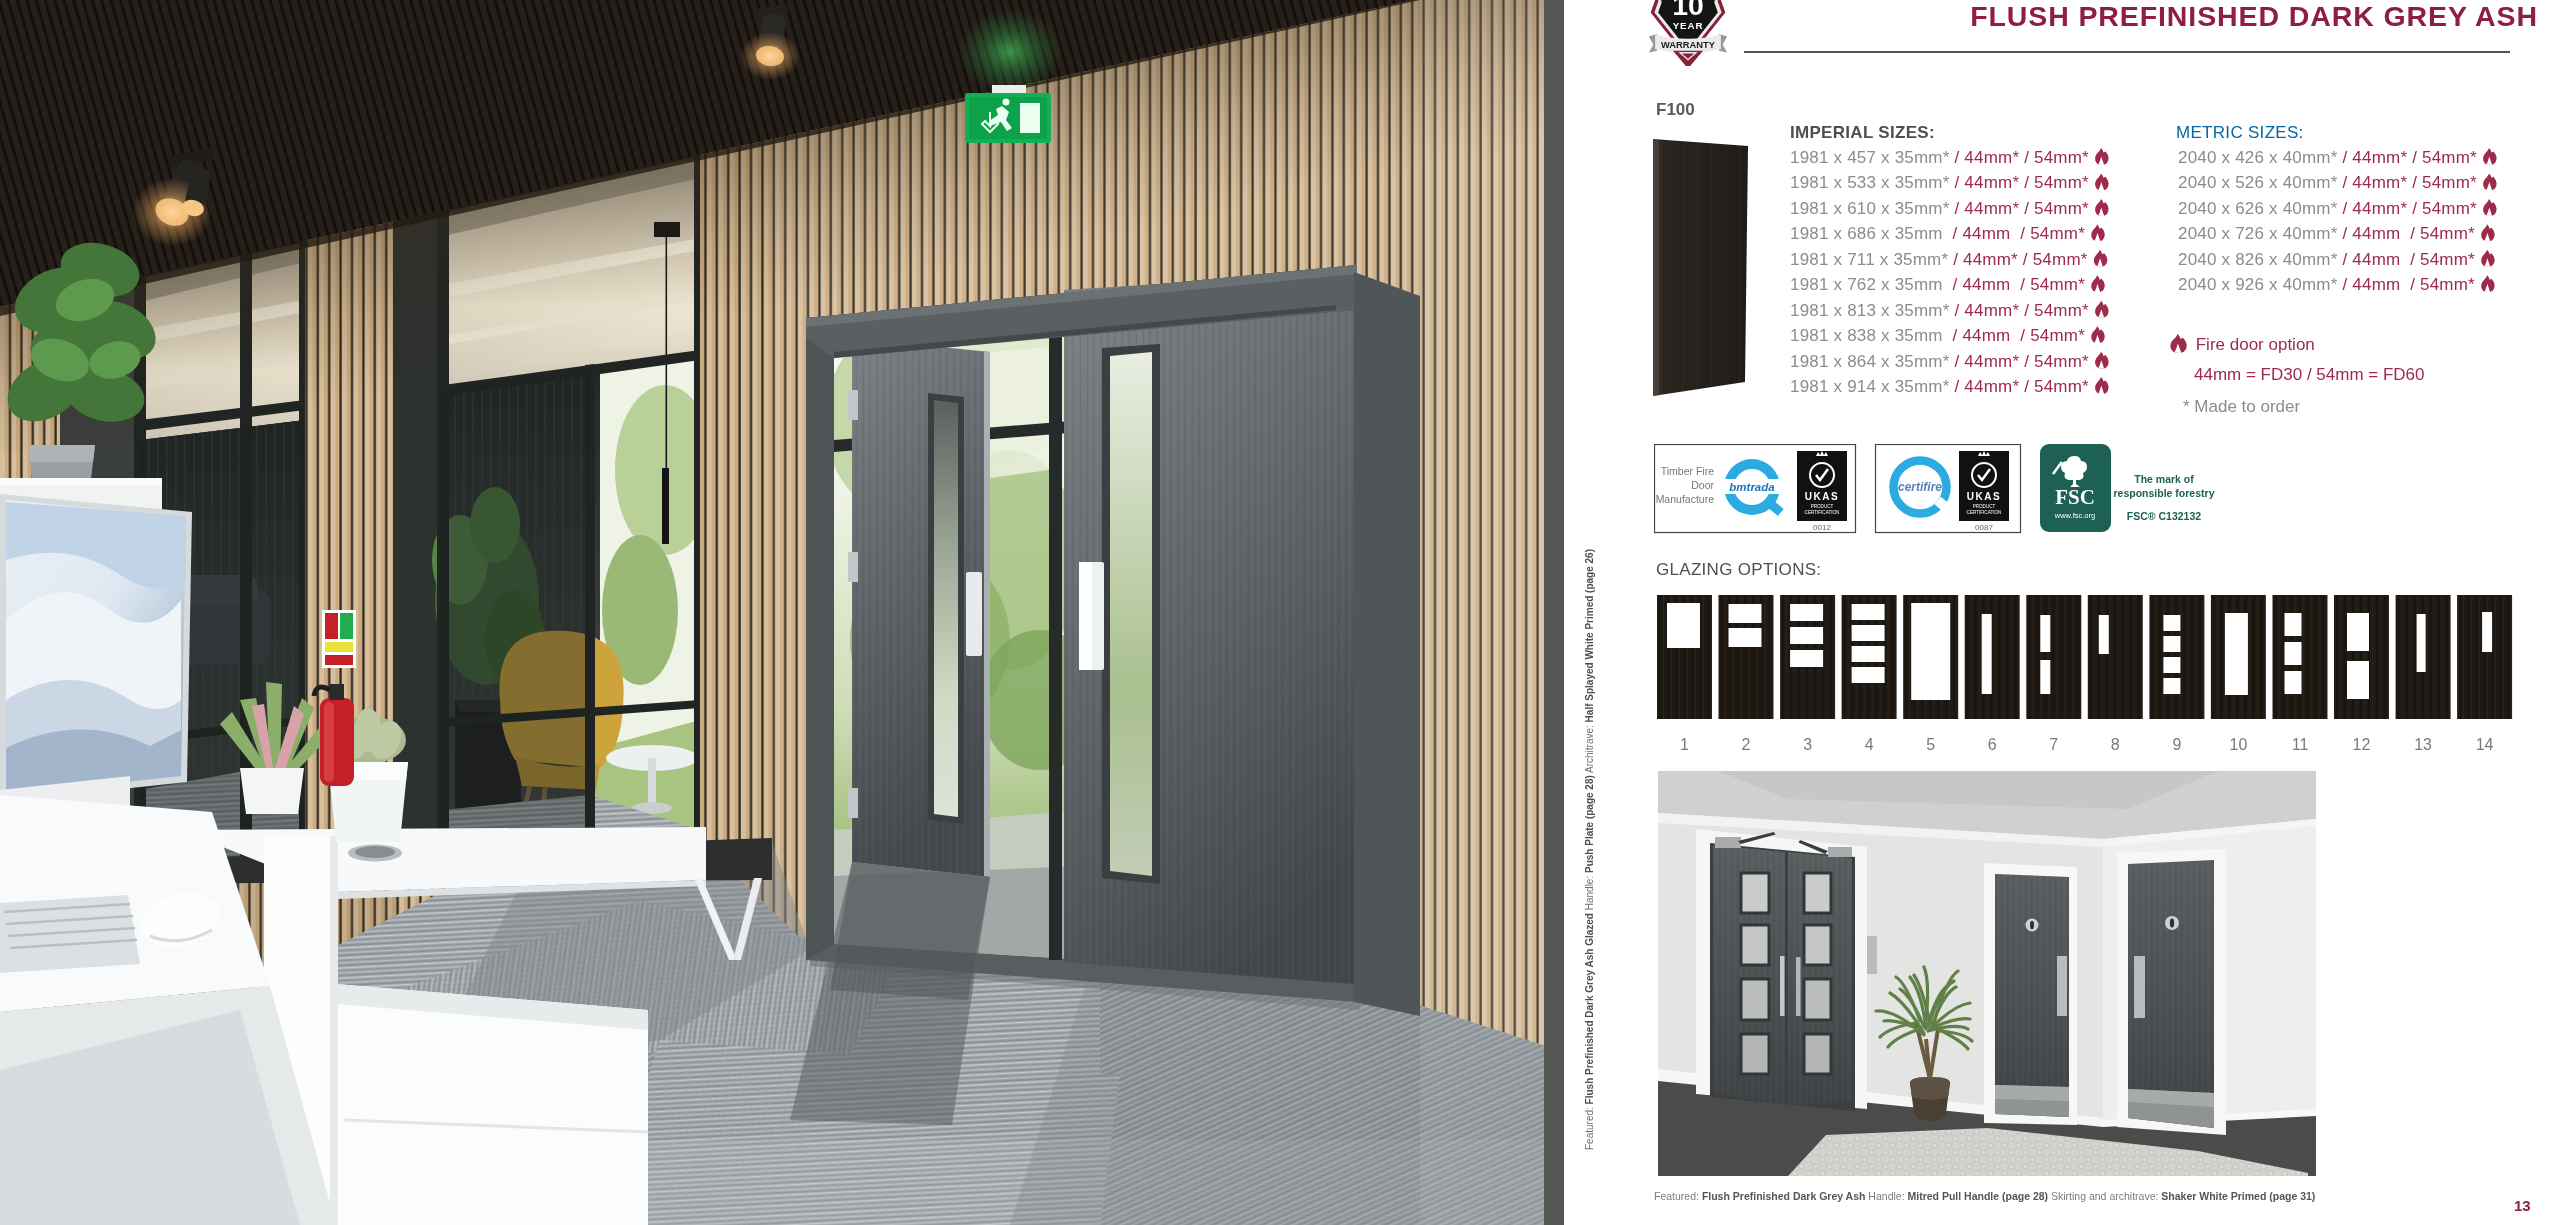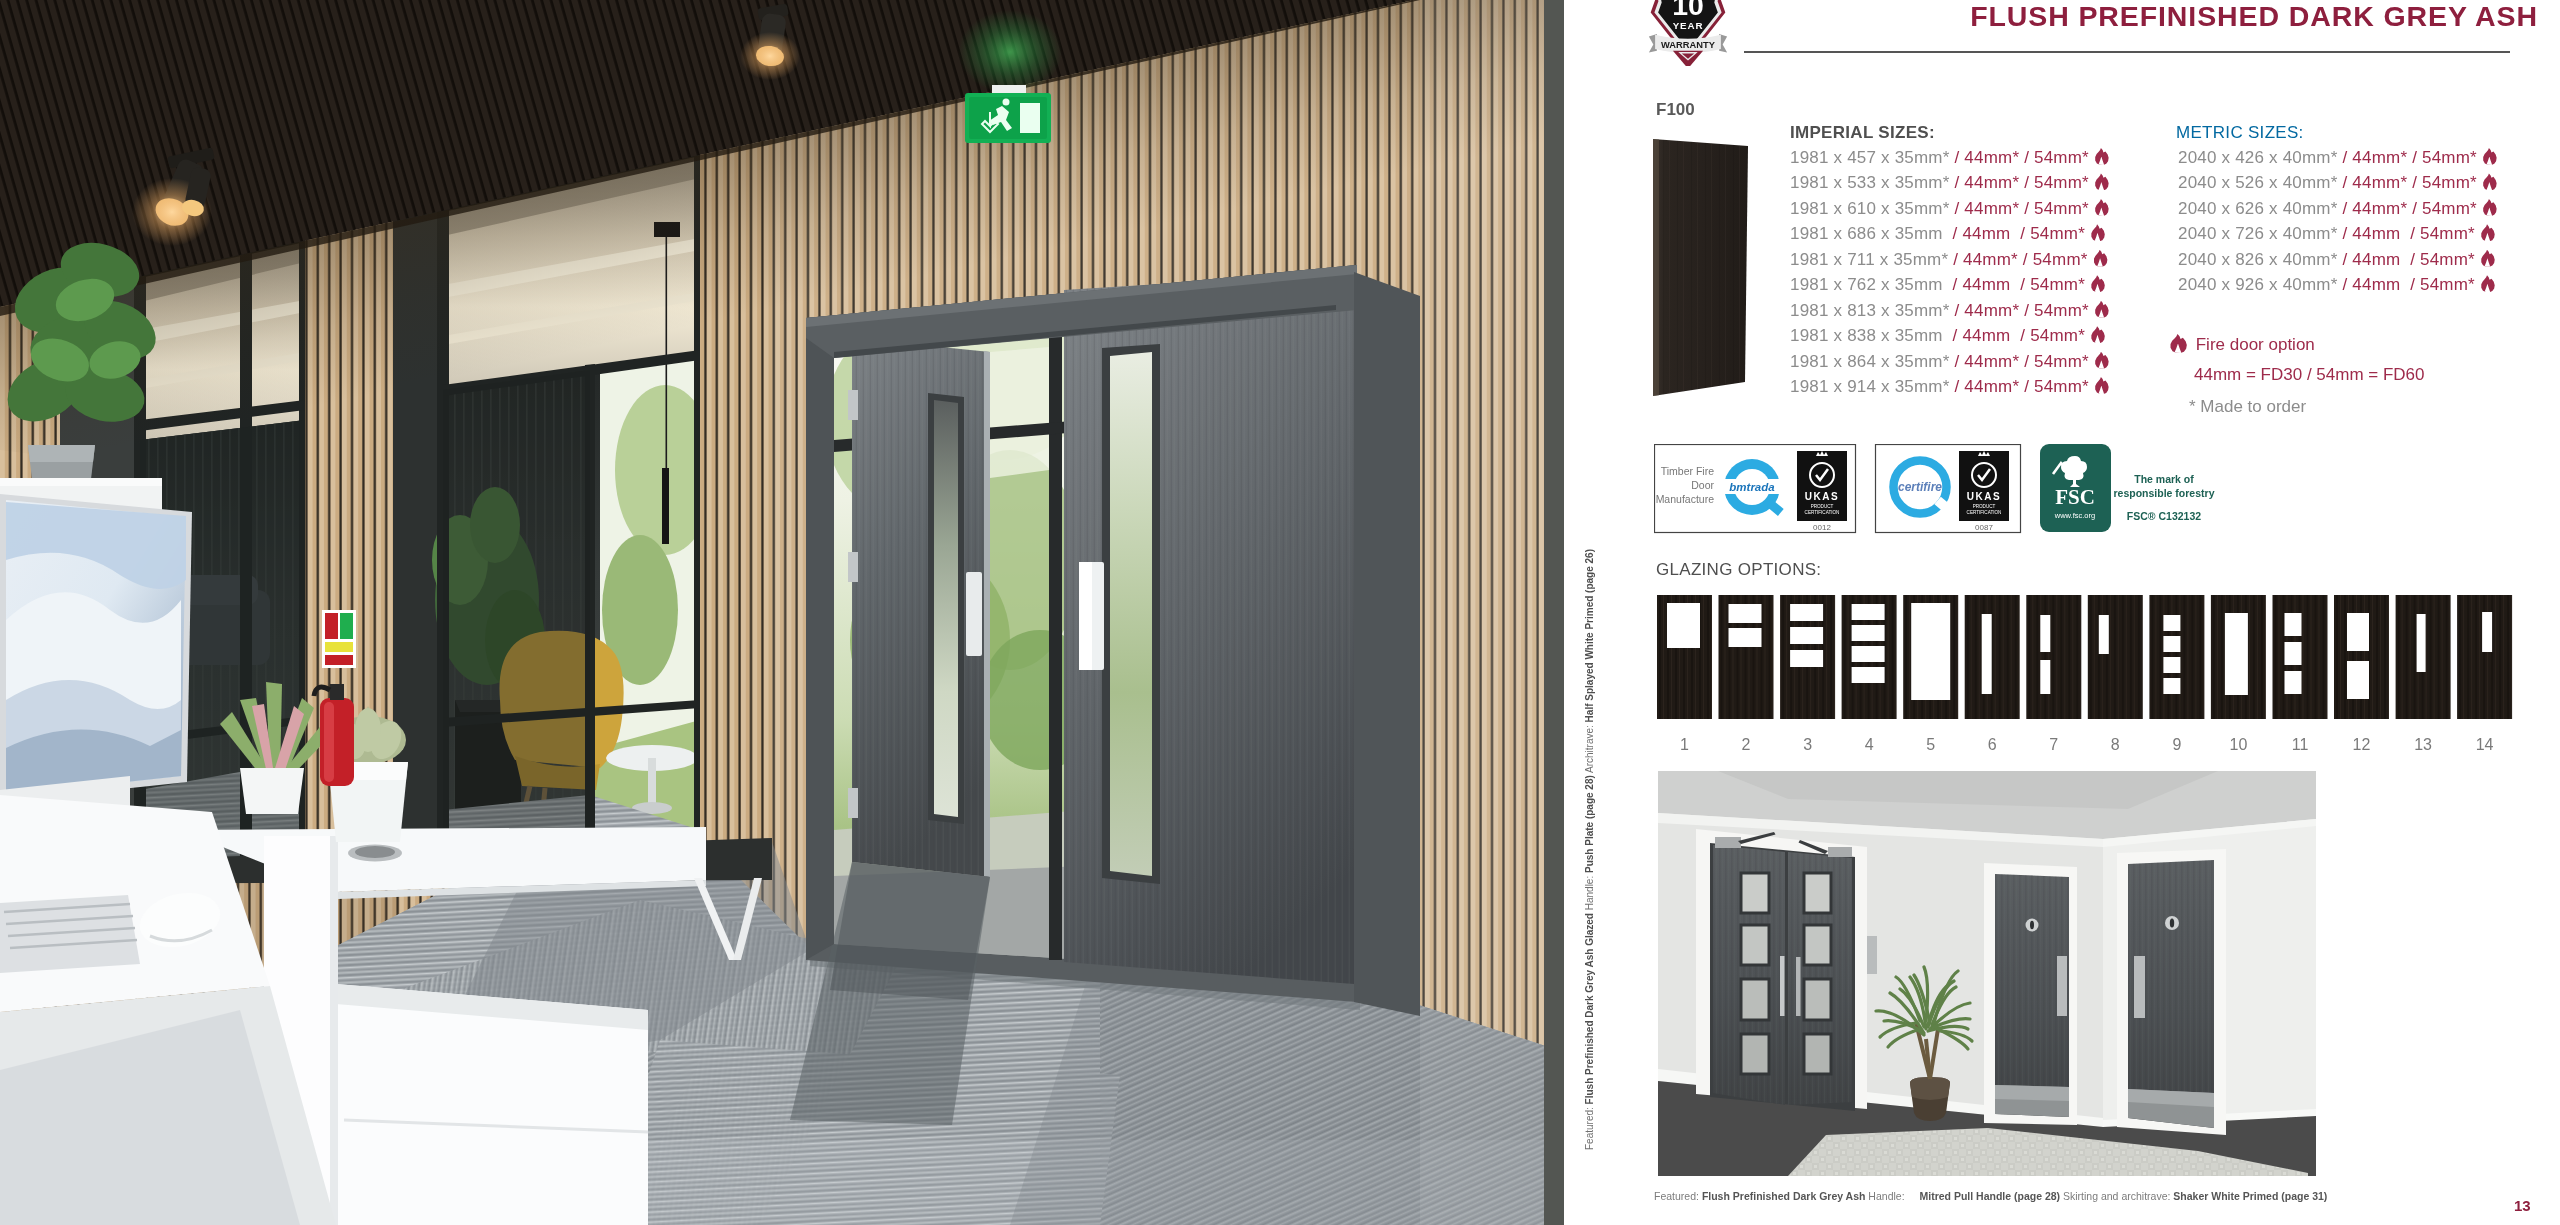--- a/index.html
+++ b/index.html
@@ -500,21 +500,21 @@
   <div class="abs" style="left:2176px;top:123px;font-size:17px;font-weight:normal;color:#0369a1;letter-spacing:0.3px;">METRIC SIZES:</div>
   <div class="abs" id="metList" style="left:2178px;top:145px;font-size:17px;letter-spacing:0.2px;color:#8c8c8c;line-height:25.45px;white-space:pre;"><div>2040 x 426 x 40mm<span class="st">*</span> <span class="rd">/ 44mm<span class="st">*</span> / 54mm<span class="st">*</span></span> <span class="fl"></span></div><div>2040 x 526 x 40mm<span class="st">*</span> <span class="rd">/ 44mm<span class="st">*</span> / 54mm<span class="st">*</span></span> <span class="fl"></span></div><div>2040 x 626 x 40mm<span class="st">*</span> <span class="rd">/ 44mm<span class="st">*</span> / 54mm<span class="st">*</span></span> <span class="fl"></span></div><div>2040 x 726 x 40mm<span class="st">*</span> <span class="rd">/ 44mm  / 54mm<span class="st">*</span></span> <span class="fl"></span></div><div>2040 x 826 x 40mm<span class="st">*</span> <span class="rd">/ 44mm  / 54mm<span class="st">*</span></span> <span class="fl"></span></div><div>2040 x 926 x 40mm<span class="st">*</span> <span class="rd">/ 44mm  / 54mm<span class="st">*</span></span> <span class="fl"></span></div>
   </div>
 
   <div class="abs" id="firenote" style="left:2170px;top:334px;width:360px;">
 
     <div style="font-size:17px;color:#9e2b4b;"><span class="flbig"></span> Fire door option</div>
 
     <div style="font-size:17px;color:#9e2b4b;margin:10px 0 0 24px;">44mm = FD30 / 54mm = FD60</div>
 
-    <div style="font-size:17px;color:#8c8c8c;margin:12px 0 0 19px;">*  Made to order</div>
+    <div style="font-size:17px;color:#8c8c8c;margin:12px 0 0 13px;">*  Made to order</div>
   </div>
 
   <div class="abs" id="certs" style="left:1654px;top:444px;width:700px;height:95px;">
     <svg width="700" height="95" viewBox="0 0 700 95" xmlns="http://www.w3.org/2000/svg" font-family="Liberation Sans, sans-serif">
 
       <g>
         <rect x="0.5" y="0.5" width="201" height="88" fill="#ffffff" stroke="#444" stroke-width="1.2"></rect>
         <text x="60" y="31" font-size="10.5" fill="#777" text-anchor="end">Timber Fire</text>
         <text x="60" y="45" font-size="10.5" fill="#777" text-anchor="end">Door</text>
         <text x="60" y="59" font-size="10.5" fill="#777" text-anchor="end">Manufacture</text>
@@ -805,16 +805,16 @@
       <polygon points="470,93 556,89 556,357 470,347" fill="url(#bleaf)"></polygon>
       <polygon points="470,93 556,89 556,357 470,347" fill="url(#bgrain)"></polygon>
       <circle cx="514" cy="152" r="7" fill="#cfd2d3"></circle>
         <ellipse cx="514" cy="152" rx="2.2" ry="4.6" fill="#2e3133"></ellipse>
       <rect x="476" y="185" width="11" height="62" fill="#b9bcbd"></rect>
       <polygon points="470,318 556,322 556,357 470,347" fill="#8f9394"></polygon>
       <polygon points="470,318 556,322 556,336 470,331" fill="#a6aaab"></polygon>
     </svg>
   </div>
 
-  <div class="abs" style="left:1654px;top:1190px;width:880px;white-space:nowrap;font-size:10.5px;color:#7c7c7c;">Featured: <b style="color:#555;">Flush Prefinished Dark Grey Ash</b> Handle: <b style="color:#555;margin-left:12px;">Mitred Pull Handle (page 28)</b> Skirting and architrave: <b style="color:#555;">Shaker White Primed (page 31)</b></div>
+  <div class="abs" style="left:1654px;top:1190px;width:880px;white-space:nowrap;font-size:10.5px;color:#7c7c7c;">Featured: <b style="color:#555;">Flush Prefinished Dark Grey Ash</b> Handle: <b style="color:#555;">Mitred Pull Handle (page 28)</b> Skirting and architrave: <b style="color:#555;">Shaker White Primed (page 31)</b></div>
 
   <div class="abs" style="left:2514px;top:1197px;font-size:15px;font-weight:bold;color:#8e1f3e;">13</div>
 </div>
 
 </body></html>

